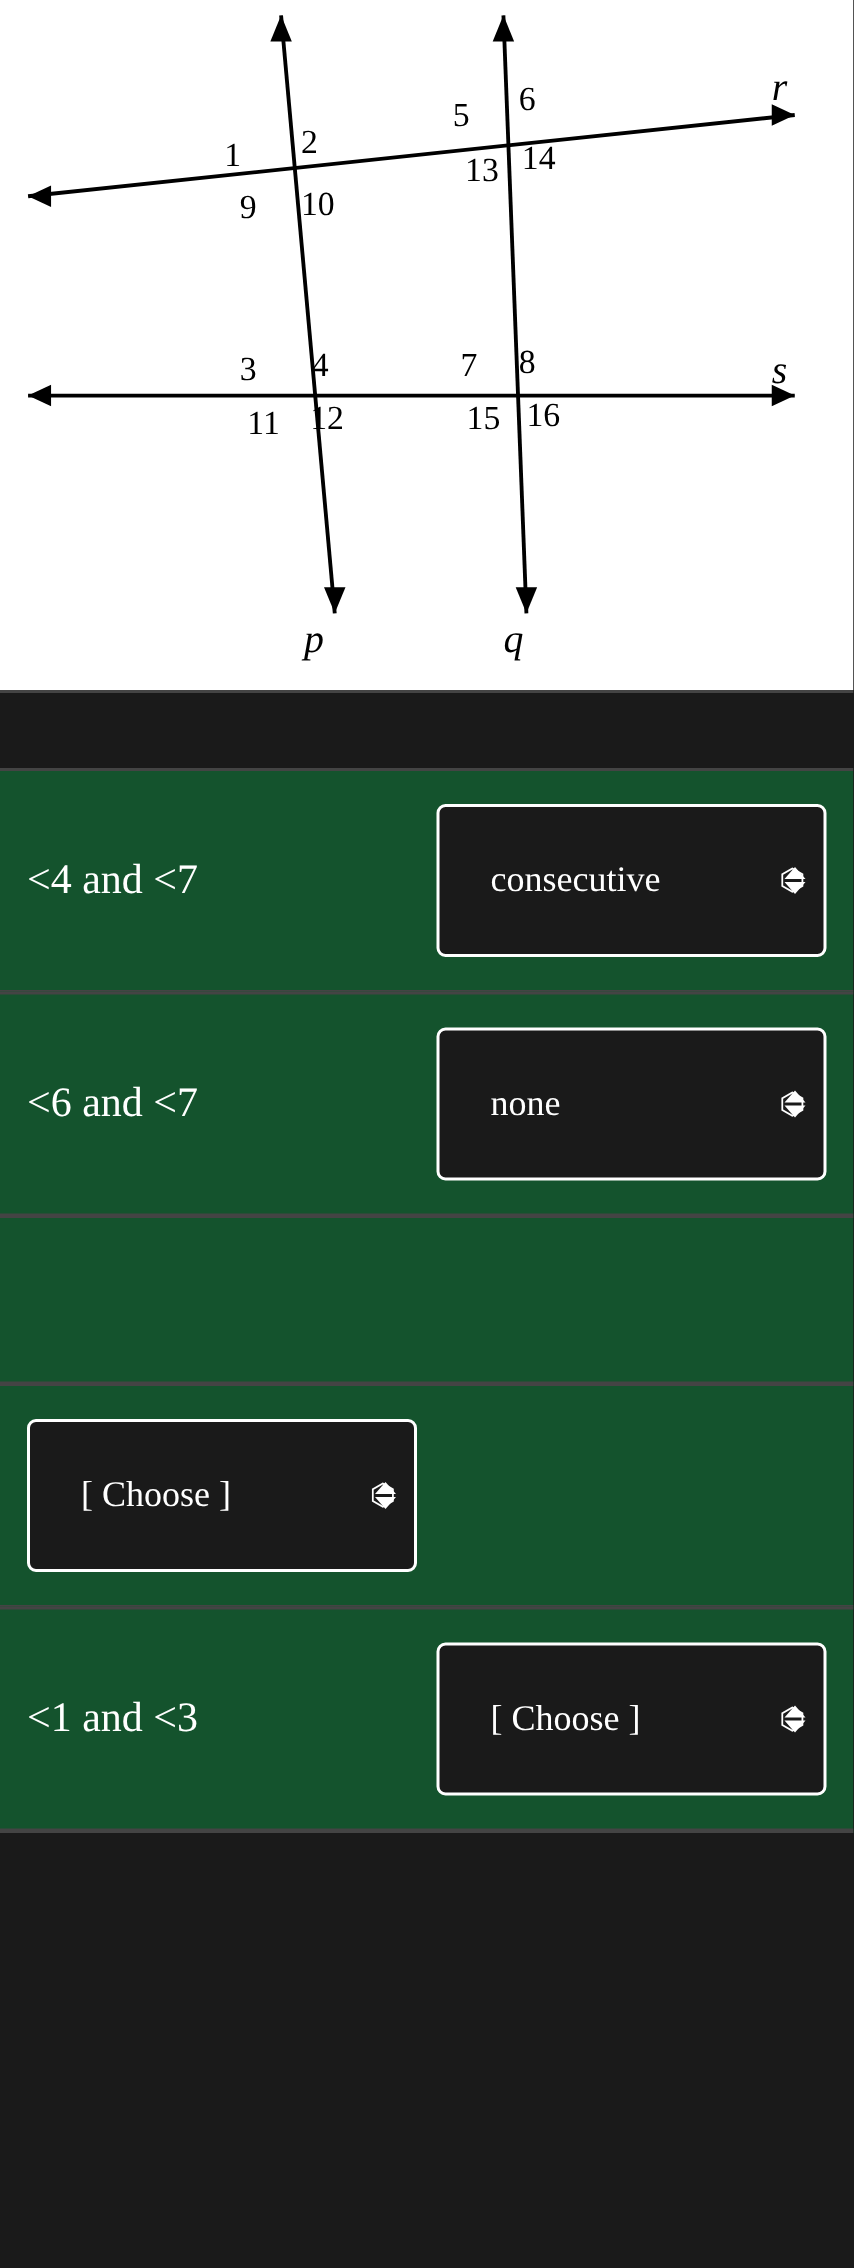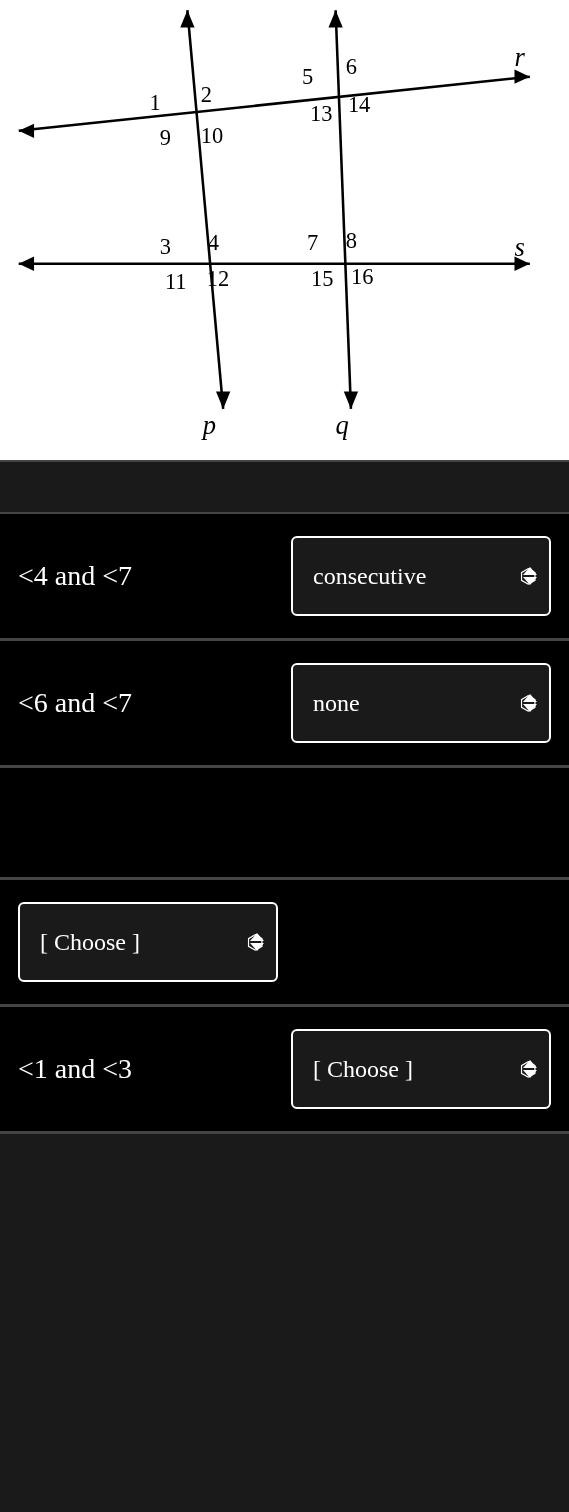--- a/index.html
+++ b/index.html
@@ -26,21 +26,21 @@
     }
 
     .divider {
       width: 100%;
       height: 2px;
       background-color: #444;
     }
 
     .rows-container {
       width: 100%;
-      background-color: #000000;
+      background-color: #14532d;
     }
 
     .angle-row {
       display: flex;
       align-items: center;
       justify-content: space-between;
       padding: 22px 18px;
       border-bottom: 1px solid #444;
       min-height: 110px;
     }
@@ -51,23 +51,23 @@
       font-family: Georgia, serif;
       font-weight: normal;
     }
 
     .angle-select {
       background-color: #1a1a1a;
       color: #ffffff;
       border: 2px solid #ffffff;
       border-radius: 6px;
       font-size: 24px;
-      padding: 14px 20px;
+      padding: 14px 34px;
       width: 260px;
-      height: 80px;
+      height: 102px;
       cursor: pointer;
       appearance: none;
       -webkit-appearance: none;
       position: relative;
       font-family: Georgia, serif;
     }
 
     .select-wrapper {
       position: relative;
       width: 260px;

